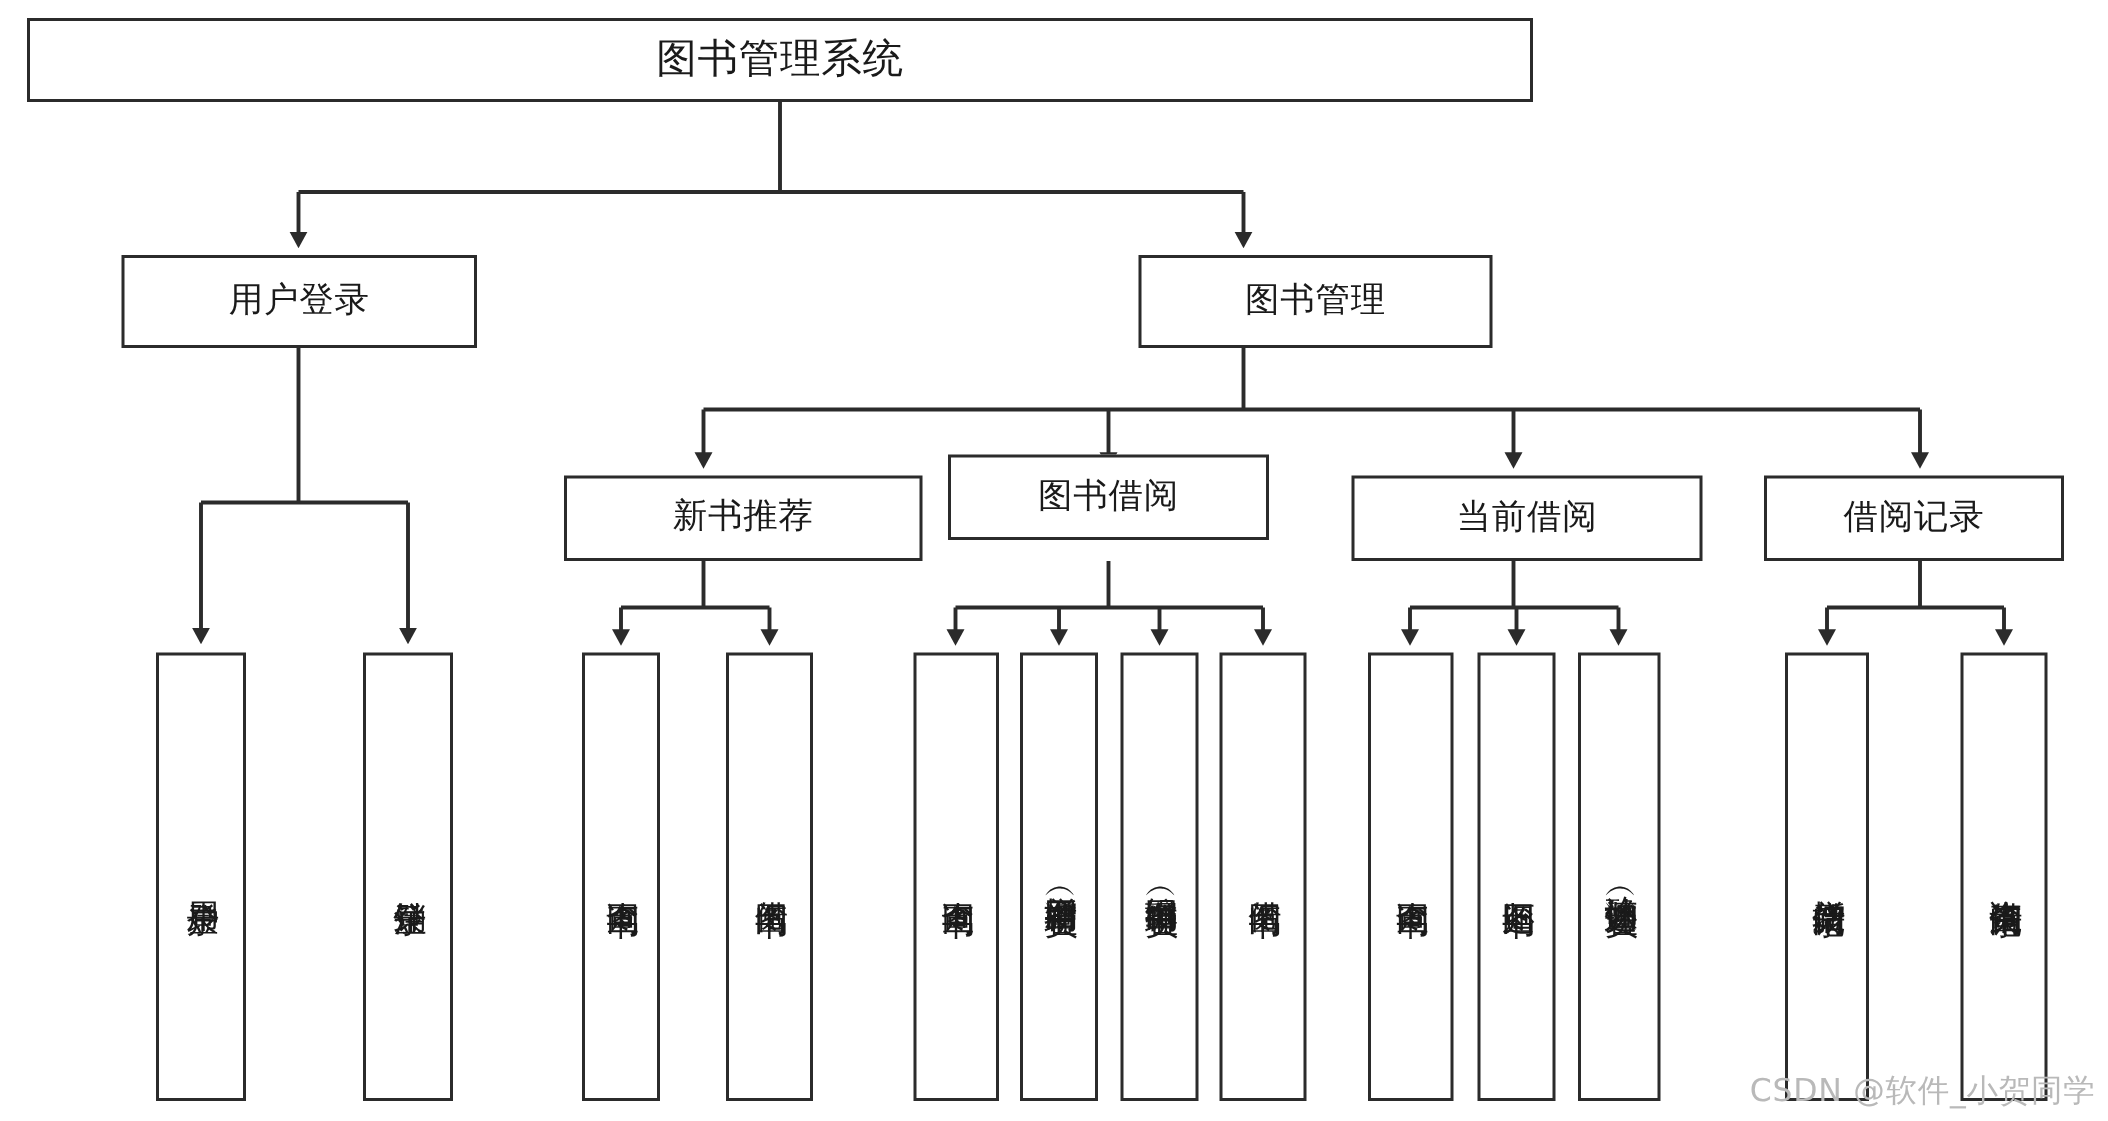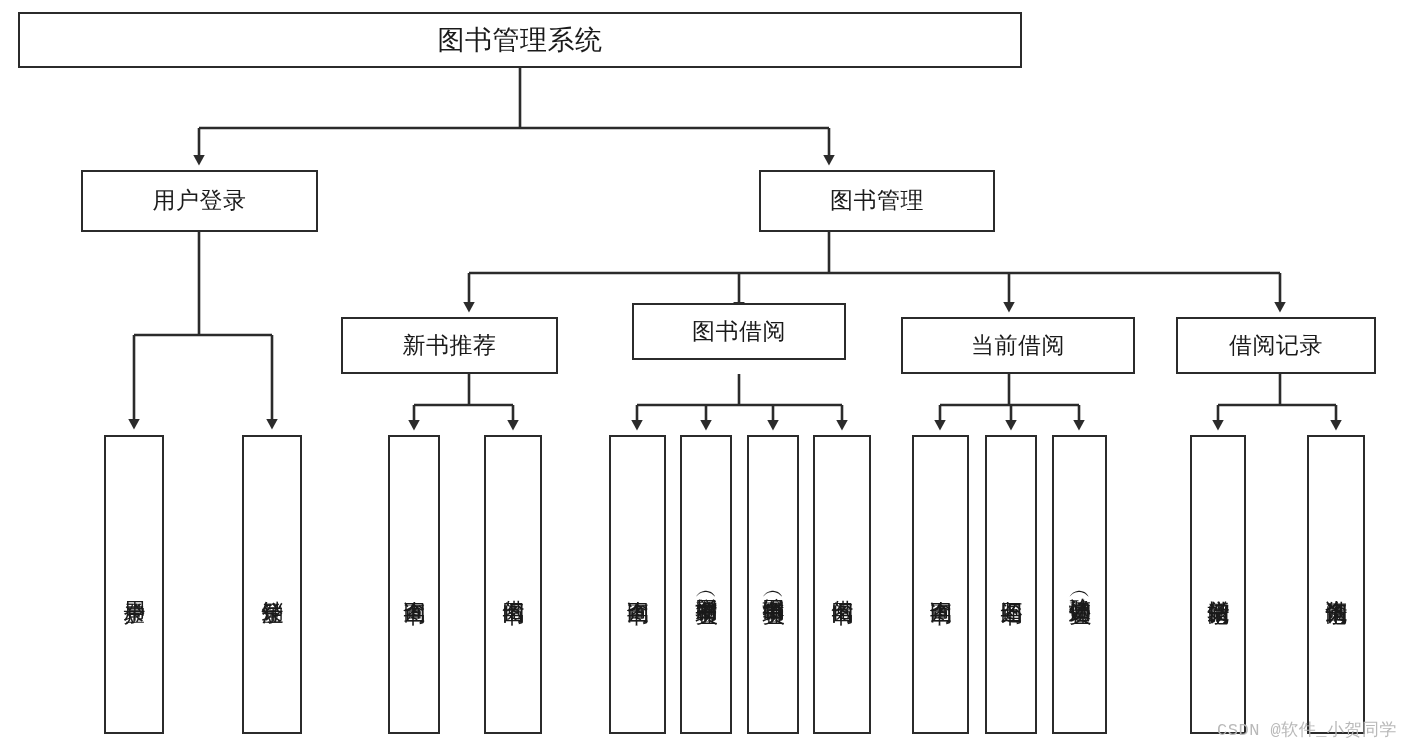--- a/index.html
+++ b/index.html
@@ -54,26 +54,25 @@
     text-orientation: upright;
     font-size: 22px;
     line-height: 1.22;
     letter-spacing: 1px;
     white-space: nowrap;
   }
   .watermark {
     position: absolute;
     right: 8px;
     bottom: 6px;
-    font-size: 17px;
+    font-size: 21px;
     color: #b9b9b9;
     letter-spacing: 0.5px;
     white-space: nowrap;
     pointer-events: none;
-    font-family: Liberation Mono, monospace;
   }
 </style>
 </head>
 <body>
 
 <div id="canvas">
 
   <svg id="svg-layer" viewBox="0 0 1405 747" xmlns="http://www.w3.org/2000/svg">
     <defs>
       <marker id="arrow" markerWidth="11" markerHeight="13" refX="1.5" refY="6" orient="auto" markerUnits="userSpaceOnUse">
@@ -127,21 +126,21 @@
   <div id="nodes">
       <div class="node root-node h-node" style="left: 18px; top: 12px; width: 1004px; height: 56px;">
         <span class="node-label">图书管理系统</span>
       </div>
       <div class="node h-node" style="left: 81px; top: 170px; width: 237px; height: 62px;">
         <span class="node-label">用户登录</span>
       </div>
       <div class="node h-node" style="left: 711px; top: 170px; width: 236px; height: 62px; margin-left: 48px;">
         <span class="node-label">图书管理</span>
       </div>
-      <div class="node h-node" style="left: 341px; top: 317px; width: 217px; height: 57px;">
+      <div class="node h-node" style="left: 376px; top: 317px; width: 239px; height: 57px; font-family: Liberation Mono, monospace;">
         <span class="node-label">新书推荐</span>
       </div>
       <div class="node h-node" style="left: 632px; top: 303px; width: 214px; height: 57px;">
         <span class="node-label">图书借阅</span>
       </div>
       <div class="node h-node" style="left: 901px; top: 317px; width: 234px; height: 57px;">
         <span class="node-label">当前借阅</span>
       </div>
       <div class="node h-node" style="left: 1176px; top: 317px; width: 200px; height: 57px;">
         <span class="node-label">借阅记录</span>

